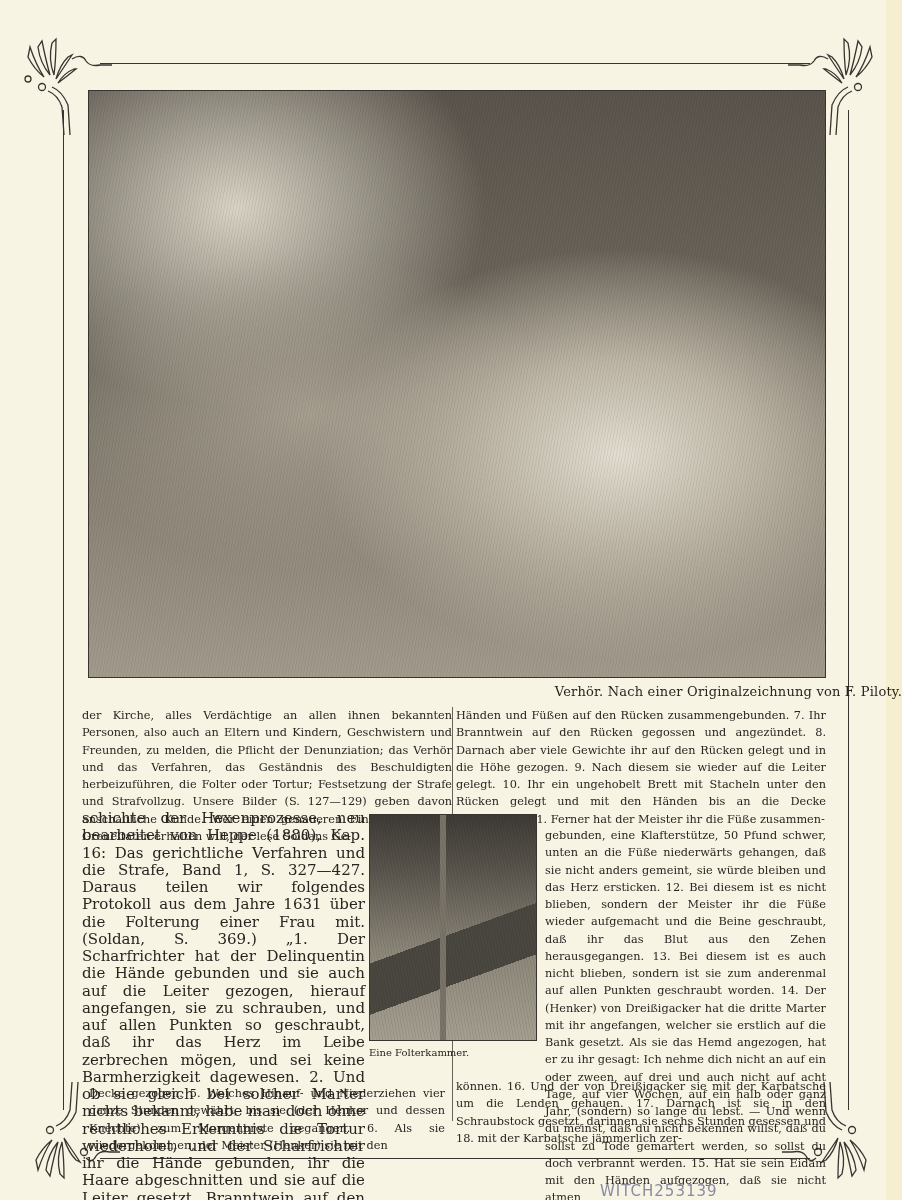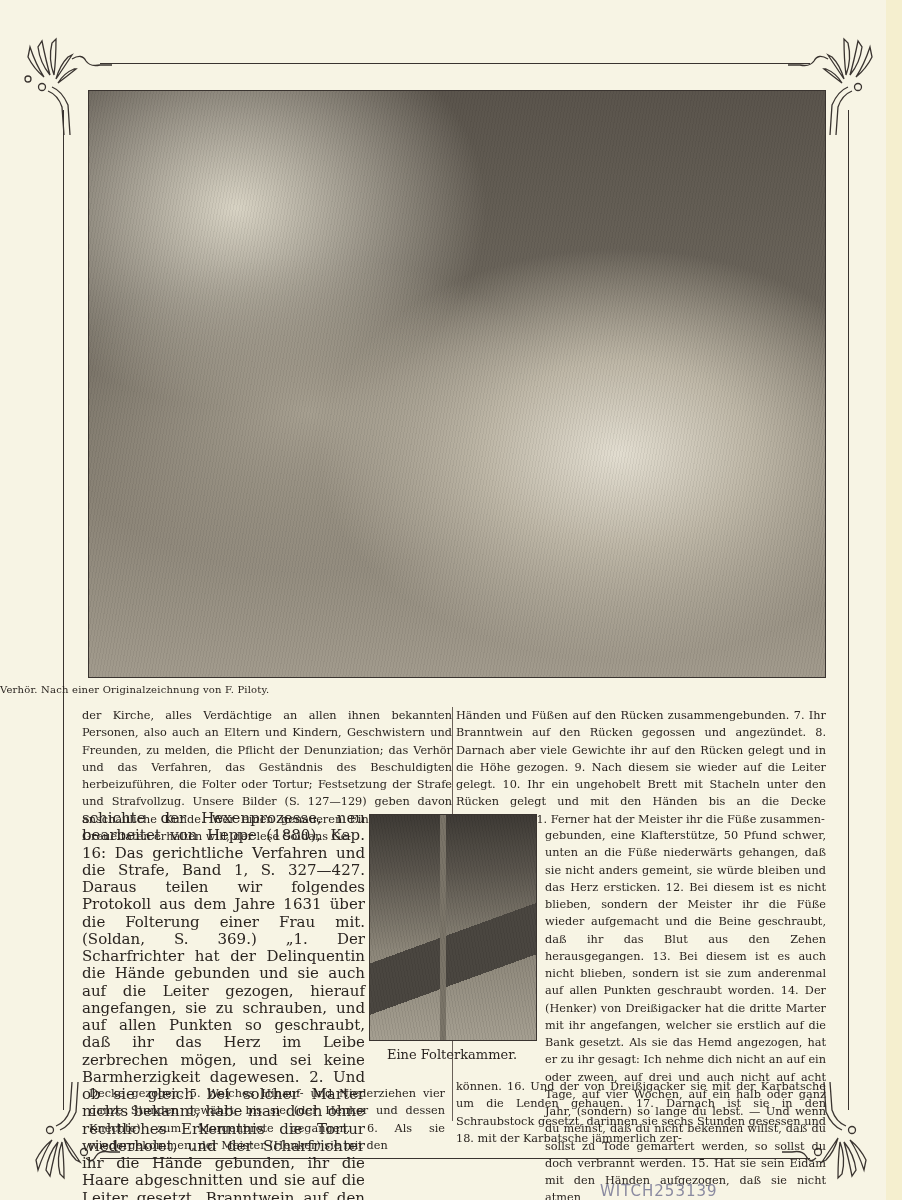--- a/index.html
+++ b/index.html
@@ -23,22 +23,22 @@
       radial-gradient(ellipse at 30% 55%, #a69f90 0%, transparent 35%),
       radial-gradient(ellipse at 20% 20%, #d8d3c4 0%, transparent 30%),
       linear-gradient(180deg, #5a544c 0%, #6b655b 35%, #8a8376 70%, #a29b8d 100%);
     border:1px solid #3a3430;
   }
   .main-illustration::after {
     content:""; position:absolute; inset:0;
     background:repeating-linear-gradient(100deg, rgba(0,0,0,0.06) 0 1px, transparent 1px 3px);
   }
   .main-caption {
-    position:absolute; left:0; width:902px; top:684px; text-align:left;
-    font-size:10px; letter-spacing:0.2px;
+    position:absolute; left:0; width:902px; top:684px; text-align:right;
+    font-size:13px; letter-spacing:0.2px;
   }
 
   .column {
     position:absolute; font-size:11.3px; line-height:17.25px; text-align:justify;
     hyphens:manual;
   }
   .column p { margin:0; }
   .col-left { left:82px; top:707px; width:370px; }
   .col-right { left:456px; top:707px; width:370px; }
 
@@ -58,22 +58,22 @@
     background:
       linear-gradient(90deg, transparent 0 42%, #7a7468 42% 46%, transparent 46%),
       linear-gradient(160deg, transparent 0 52%, #4a4640 52% 70%, transparent 70%),
       linear-gradient(180deg, #3e3a35 0%, #5a554d 25%, #8c8679 60%, #a59f91 100%);
   }
   .inset-illustration::after {
     content:""; position:absolute; inset:0;
     background:repeating-linear-gradient(80deg, rgba(0,0,0,0.07) 0 1px, transparent 1px 3px);
   }
   .inset-caption {
-    position:absolute; left:369px; width:166px; top:1047px; text-align:center;
-    font-size:13px;
+    position:absolute; left:369px; width:166px; top:1047px; 
+    font-size:10px;
   }
   .page-number {
     position:absolute; left:445px; top:1170px; font-size:9px; color:#3a3430;margin-top:29px;
   }
   .handwritten-id {
     position:absolute; left:600px; top:1182px; font-size:15px; color:#8a8aa0;
     font-family:"DejaVu Sans", sans-serif; letter-spacing:1px;
   }
 </style>
 </head>

